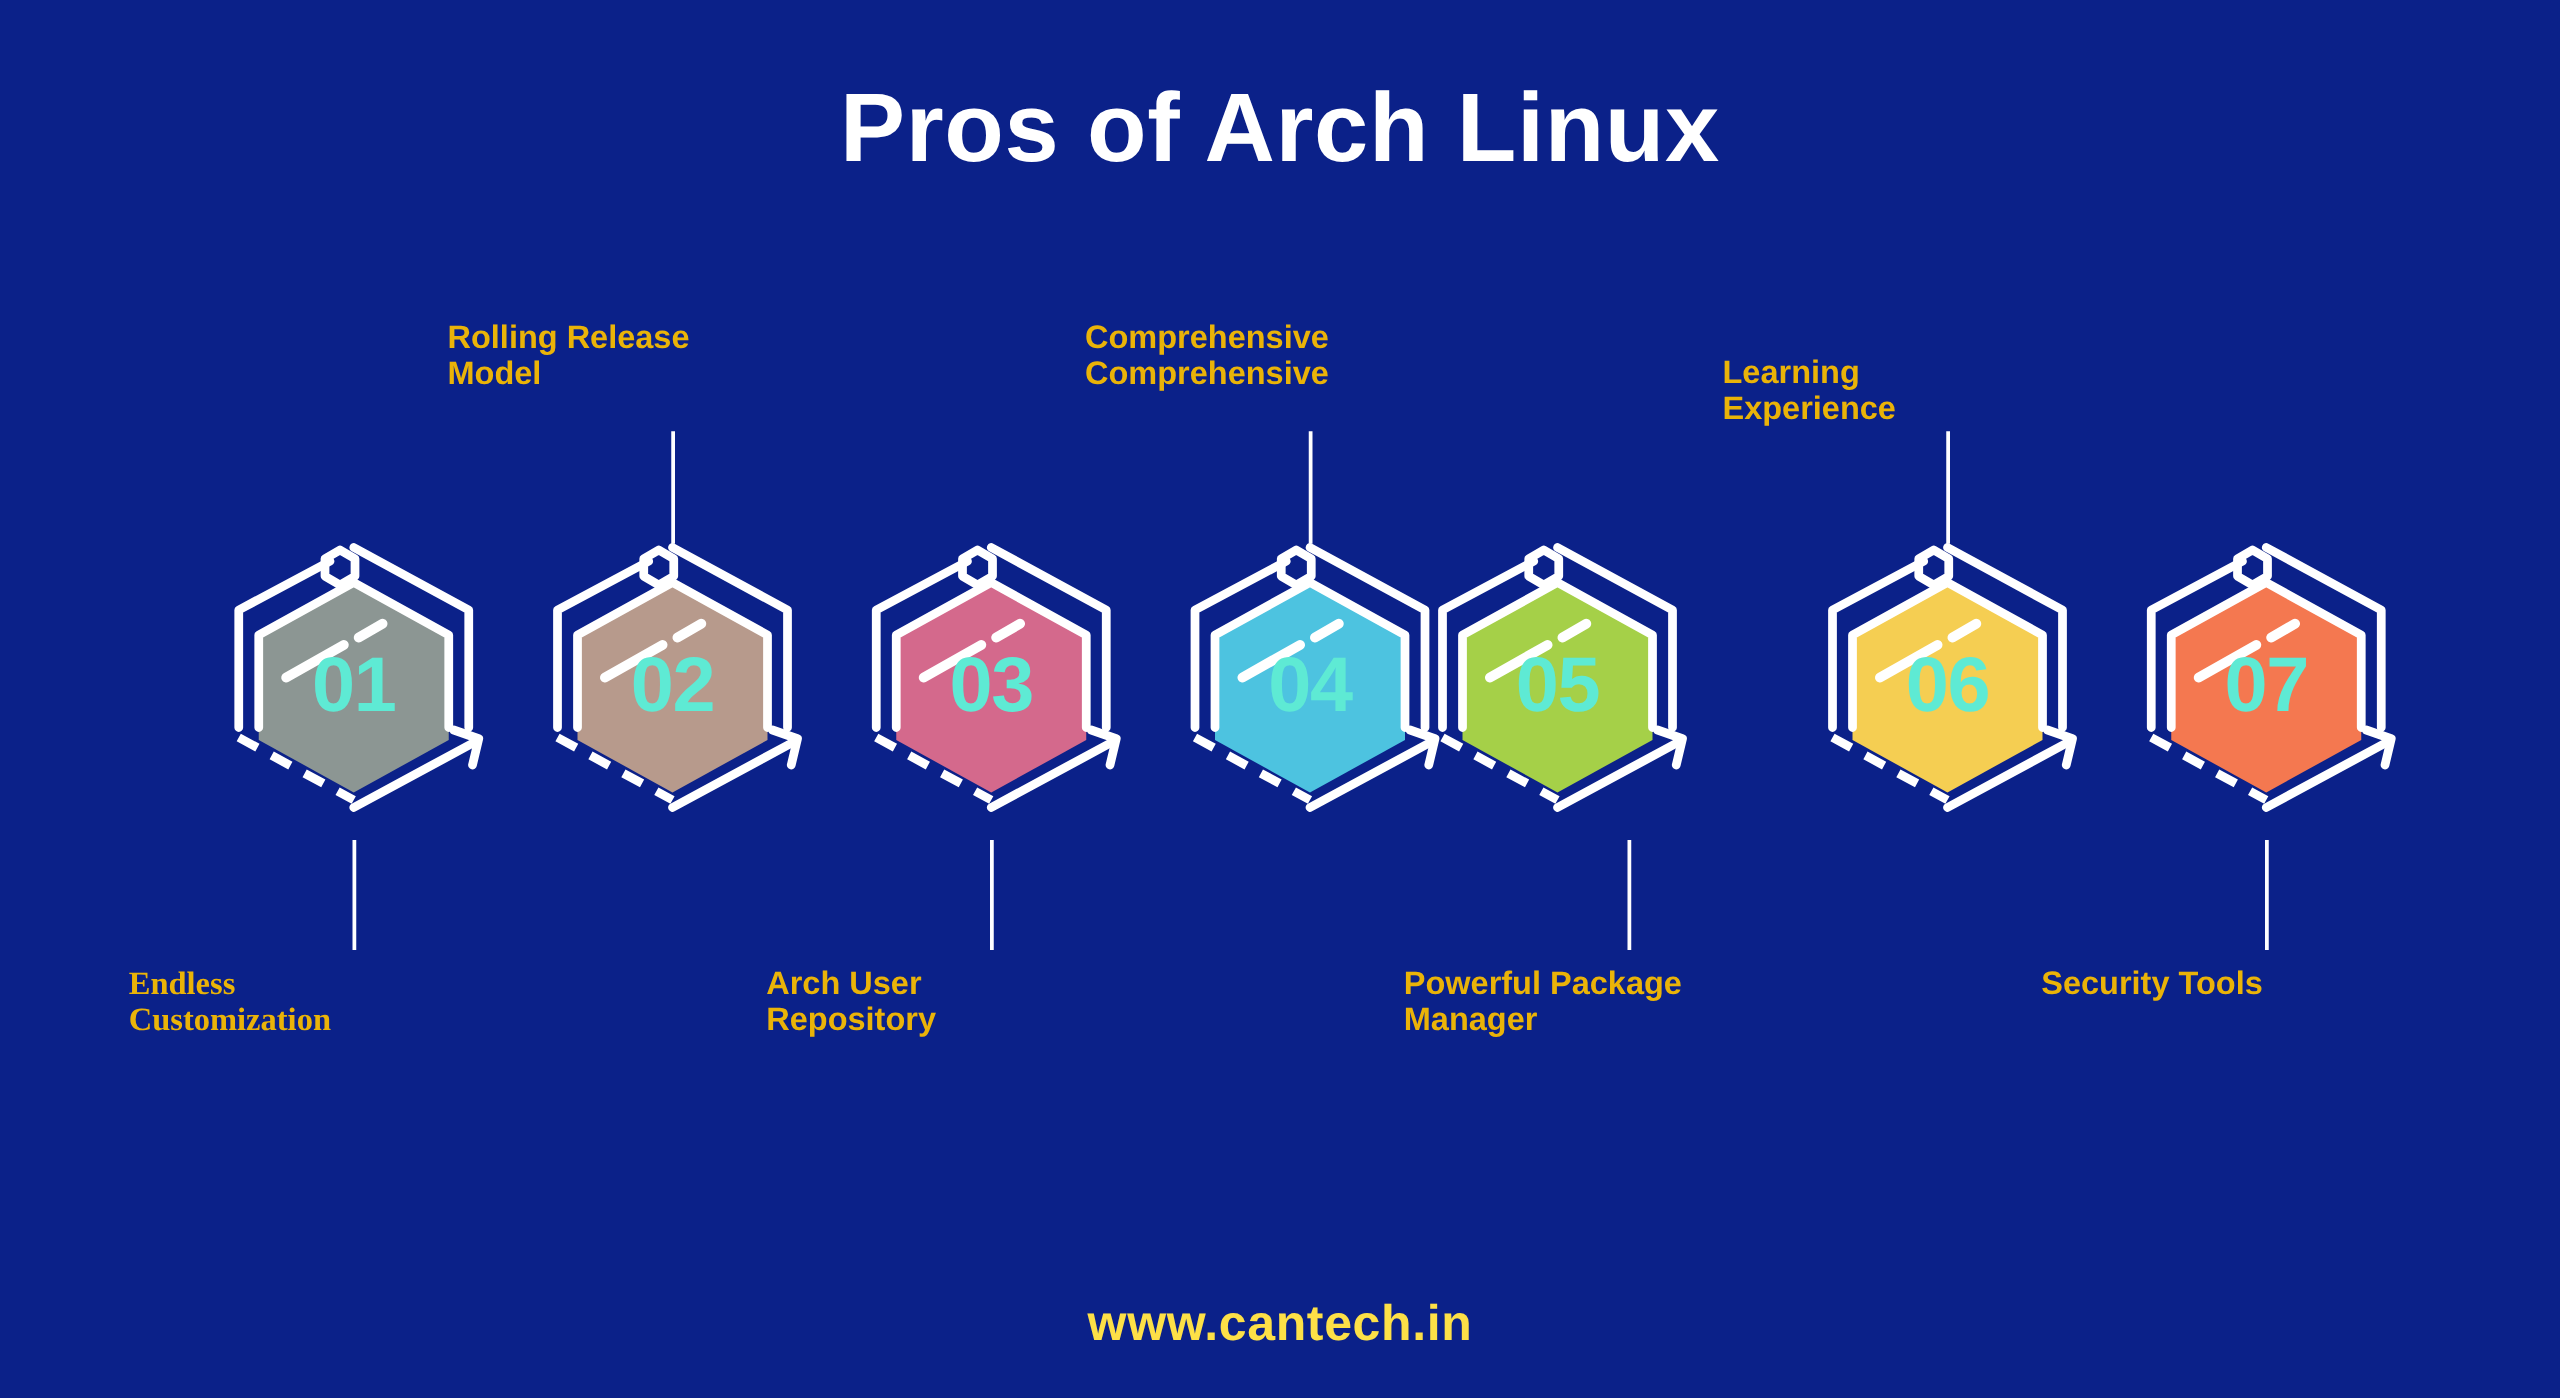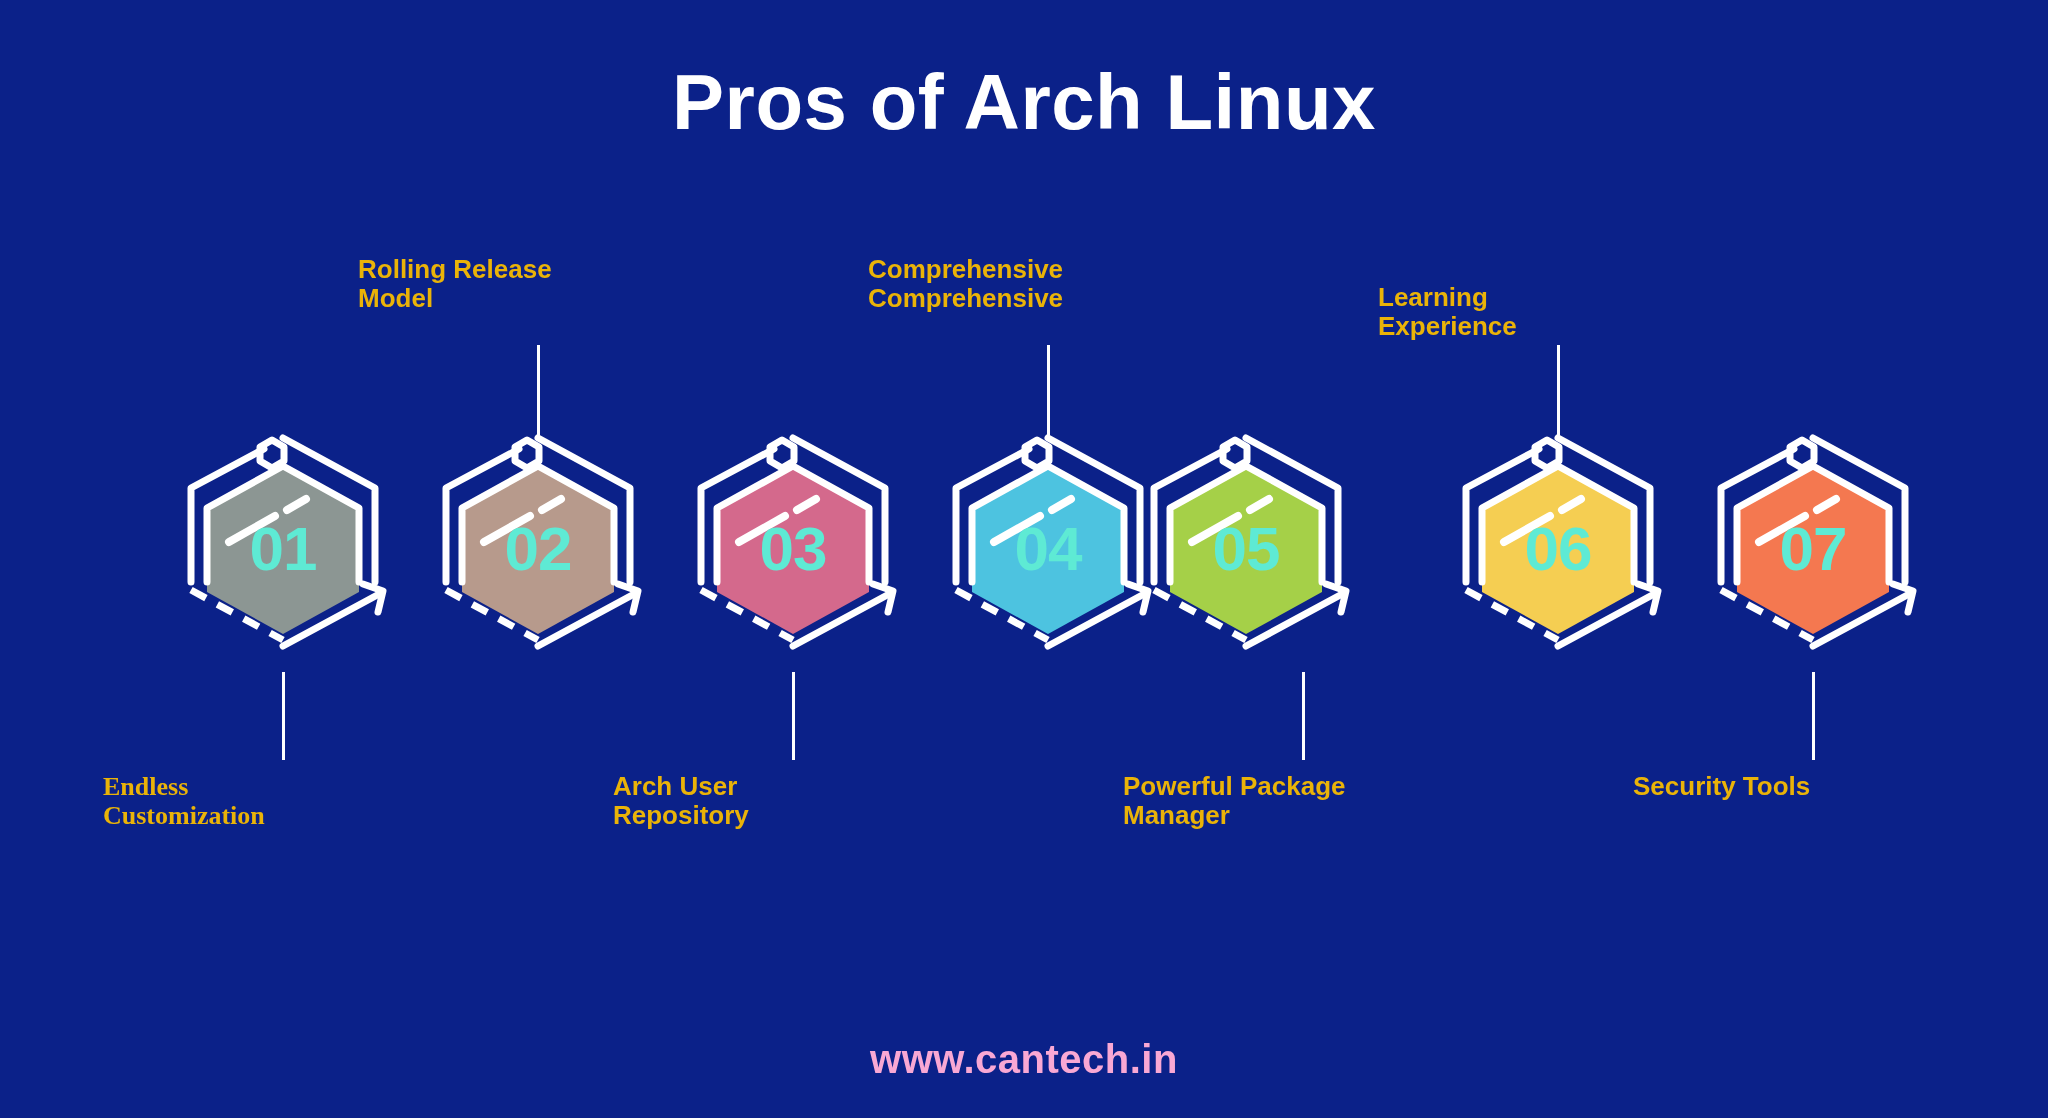--- a/index.html
+++ b/index.html
@@ -30,21 +30,21 @@
     line-height: 1.05;
   }
 
   
   #footer-url {
     position: absolute;
     bottom: 36px;
     left: 0;
     width: 2048px;
     text-align: center;
-    color: #f9a8d4;
+    color: #fde047;
     font-size: 40px;
     font-weight: bold;
     letter-spacing: 0.5px;
   }
 
   
   #badge-row {
     position: absolute;
     top: 0;
     left: 0;

